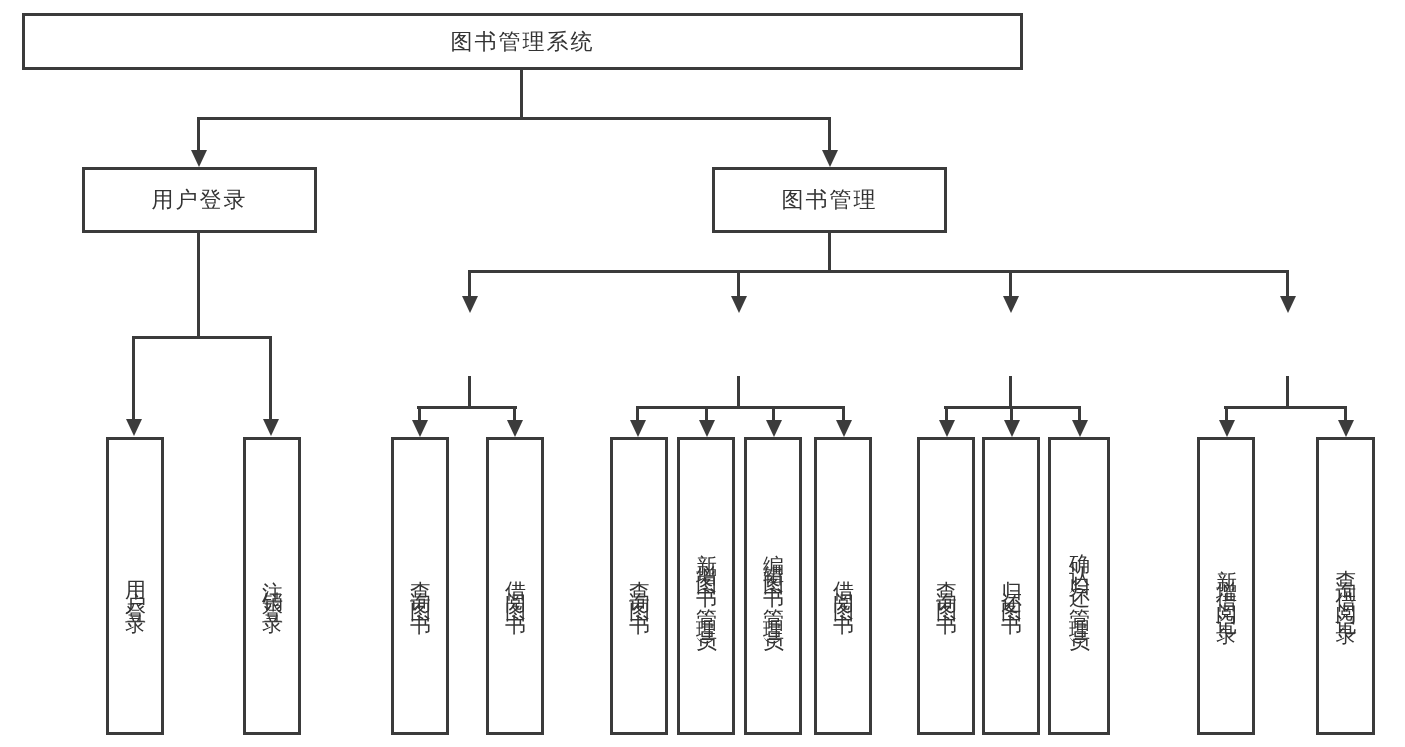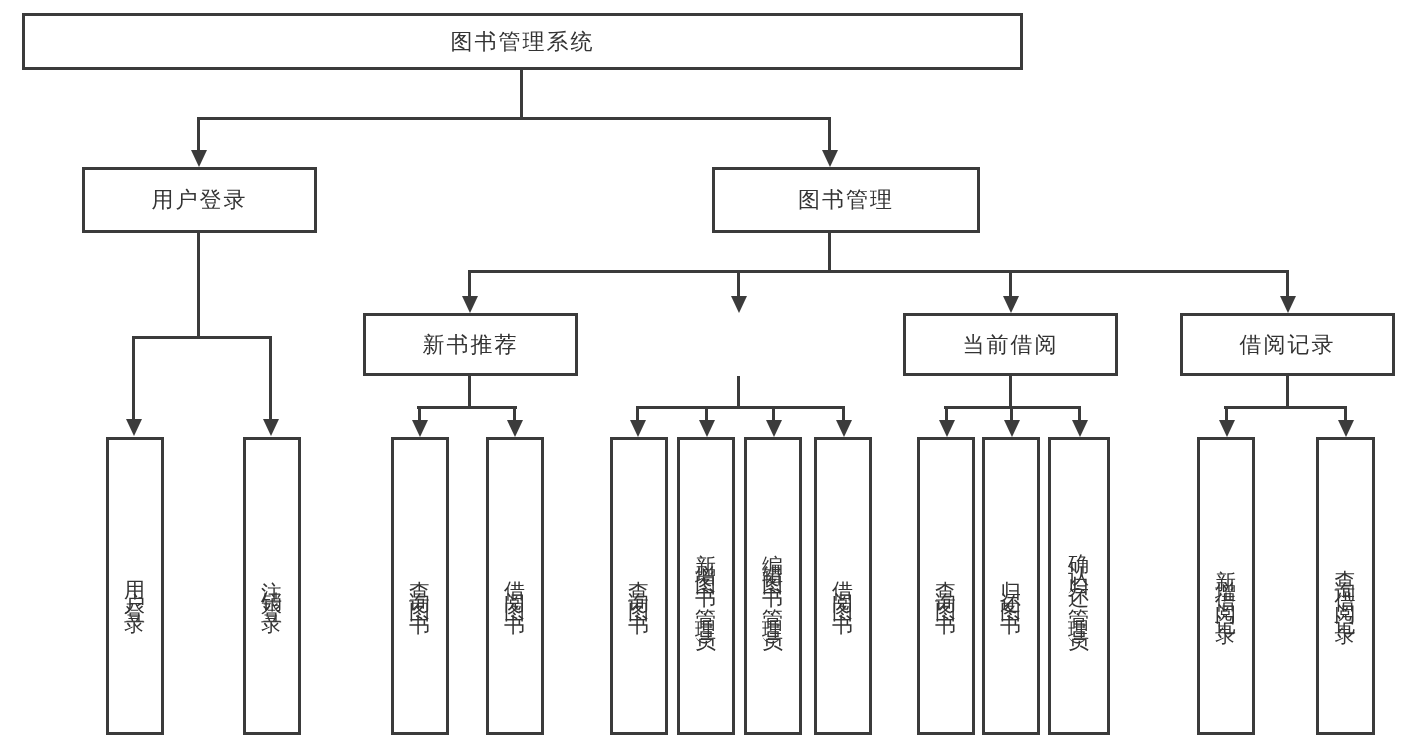--- a/index.html
+++ b/index.html
@@ -1,18 +1,18 @@
 <!DOCTYPE html>
 <html><head>
 <meta charset="utf-8">
 <style>
   html,body { margin:0; padding:0; background:#ffffff; }
   .stage {
     position:relative; width:1405px; height:747px; background:#ffffff;
-    font-family:Liberation Sans, sans-serif; overflow:hidden;
+    font-family:Liberation Serif, serif; overflow:hidden;
   }
   .node {
     position:absolute; box-sizing:border-box;
     border:3px solid #3b3b3b; background:#ffffff; color:#333333;
     display:flex; align-items:center; justify-content:center;
   }
   .hnode { font-size:22px; letter-spacing:2px; white-space:nowrap; }
   .vnode { font-size:21px; }
   .vnode .vtext {
     writing-mode:vertical-rl; text-orientation:mixed;
@@ -34,33 +34,24 @@
 
 <div class="stage">
 
   <div class="node hnode" style="left:22px;top:13px;width:1001px;height:57px">
     <span>图书管理系统</span>
   </div>
 
   <div class="node hnode" style="left:82px;top:167px;width:235px;height:66px">
     <span>用户登录</span>
   </div>
-  <div class="node hnode" style="left:712px;top:167px;width:268px;height:66px">
+  <div class="node hnode" style="left:712px;top:167px;width:235px;height:66px">
     <span>图书管理</span>
   </div>
 
-  <div class="node hnode" style="left:363px;top:313px;width:215px;height:63px">
-    <span>新书推荐</span>
-  </div>
-  <div class="node hnode" style="left:903px;top:313px;width:215px;height:63px">
-    <span>当前借阅</span>
-  </div>
-  <div class="node hnode" style="left:1180px;top:313px;width:215px;height:63px">
-    <span>借阅记录</span>
-  </div>
 
   <div class="node vnode" style="left:106px;top:437px;width:58px;height:298px">
     <span class="vtext">用户登录</span>
   </div>
   <div class="node vnode" style="left:243px;top:437px;width:58px;height:298px">
     <span class="vtext">注销登录</span>
   </div>
 
   <div class="node vnode" style="left:391px;top:437px;width:58px;height:298px">
     <span class="vtext">查询图书</span>

